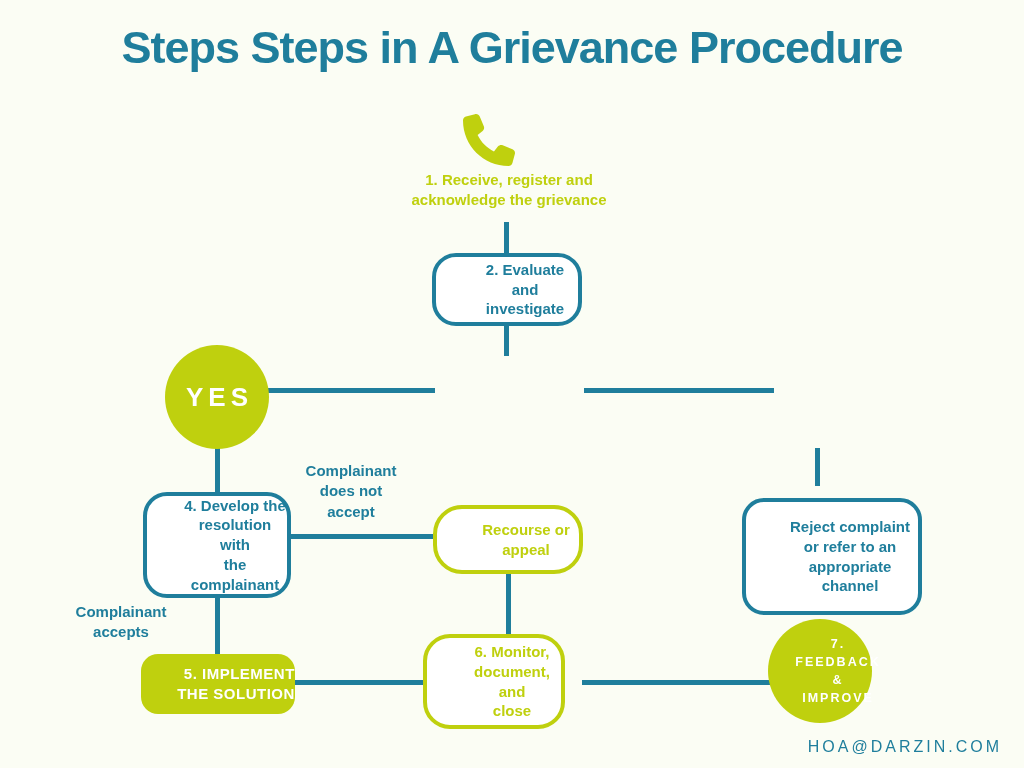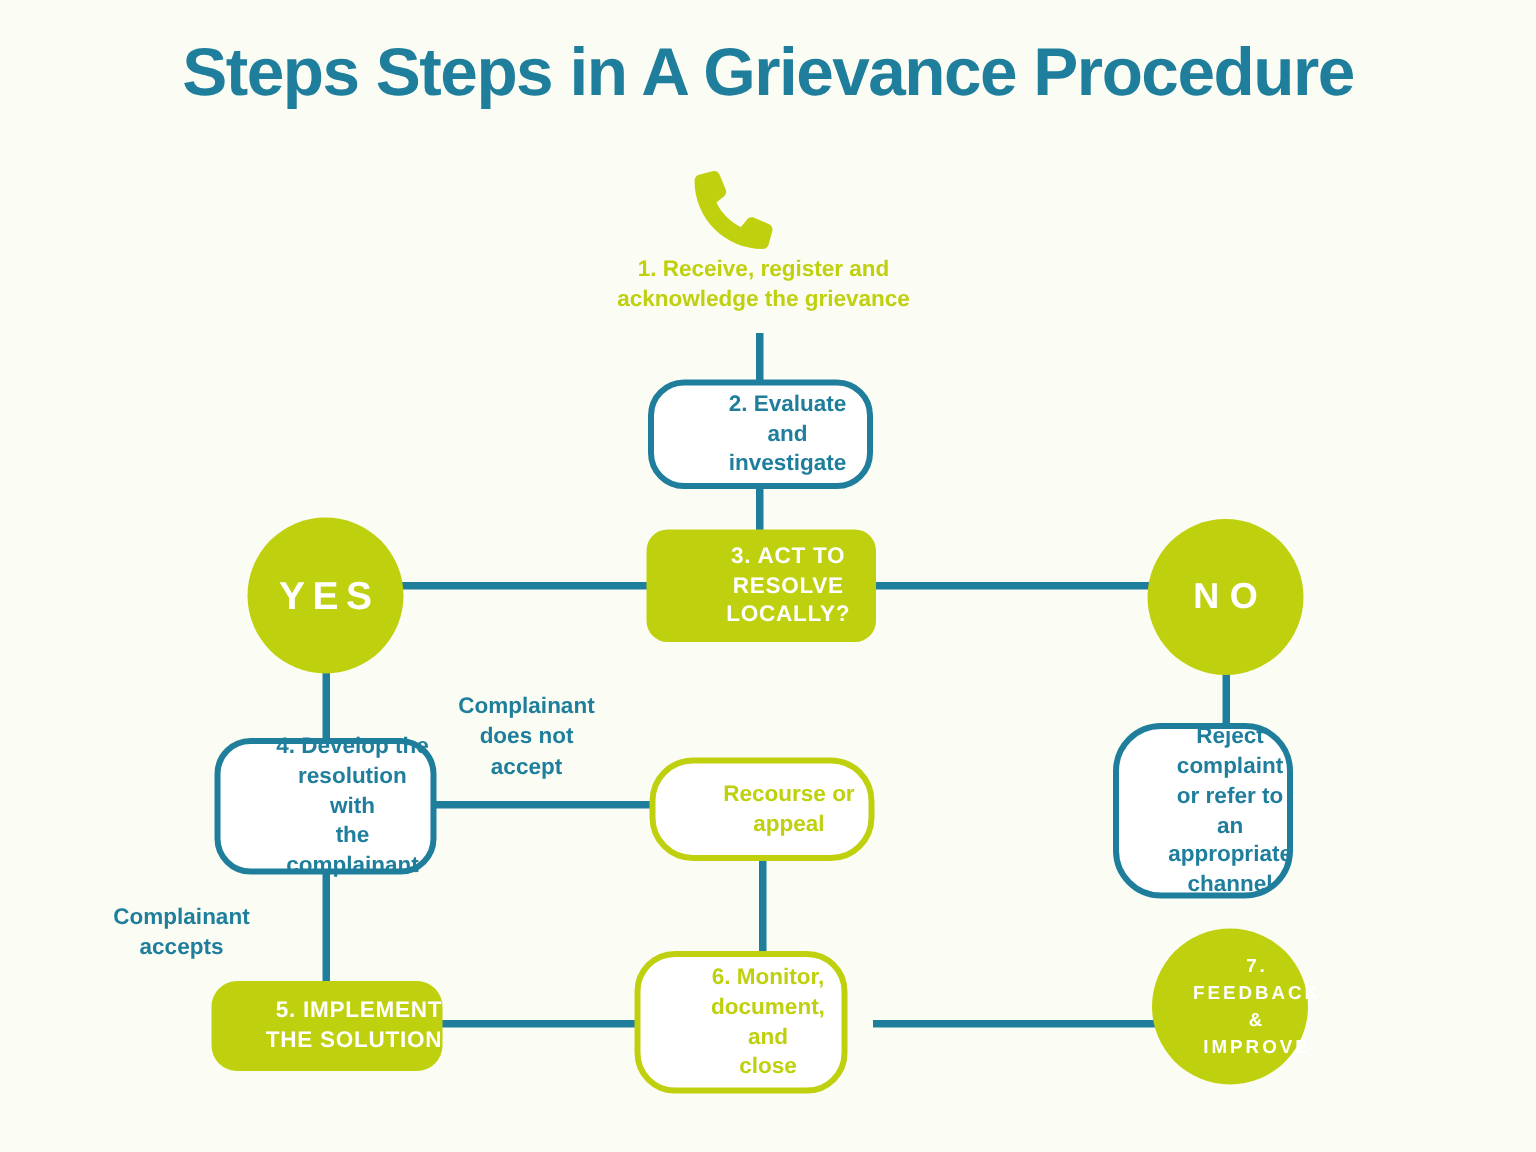--- a/index.html
+++ b/index.html
@@ -37,23 +37,23 @@
     text-align:center;white-space:pre-line;
     font-weight:bold;font-size:15px;line-height:1.32;
     box-sizing:border-box;
     padding-left:36px;
   }
   .outline-teal{background:#fff;border:4px solid var(--teal);color:var(--teal);border-radius:24px;}
   .outline-lime{background:#fff;border:4px solid var(--lime);color:var(--lime);border-radius:24px;}
   .fill-lime{background:var(--lime);color:var(--text_on_fill);}
   .box2   {left:432px;top:253px;width:150px;height:73px;}
   .box3   {left:431px;top:353px;width:153px;height:75px;border-radius:14px;letter-spacing:.5px;}
-  .box4   {left:143px;top:492px;width:148px;height:91px;}
+  .box4   {left:143px;top:492px;width:148px;height:106px;}
   .box-rec{left:433px;top:505px;width:150px;height:69px;border-radius:29px;}
-  .box-rej{left:742px;top:482px;width:120px;height:117px;border-radius:32px;}
+  .box-rej{left:742px;top:498px;width:180px;height:117px;border-radius:22px;}
   .box5   {left:141px;top:654px;width:154px;height:60px;border-radius:17px;letter-spacing:.5px;text-align:right;}
   .box6   {left:423px;top:634px;width:142px;height:95px;border-radius:27px;}
   .circle{border-radius:50%;}
   .circle-yes{left:165px;top:345px;width:104px;height:104px;font-size:26px;letter-spacing:5px;padding-left:5px;}
   .circle-no {left:765px;top:346px;width:104px;height:104px;font-size:24px;letter-spacing:7px;padding-left:7px;}
   .circle-7  {left:768px;top:619px;width:104px;height:104px;font-size:12.5px;letter-spacing:2px;line-height:1.45;}
   
   .flow-label{
     position:absolute;z-index:2;text-align:center;white-space:pre-line;
     font-weight:bold;font-size:15px;line-height:1.35;color:var(--teal);
@@ -91,45 +91,42 @@
   <div class="conn c-yes-4"></div>
   <div class="conn c-4-rec"></div>
   <div class="conn c-no-rej"></div>
   <div class="conn c-4-5"></div>
   <div class="conn c-rec-6"></div>
   <div class="conn c-5-6"></div>
   <div class="conn c-6-7"></div>
 
   <div class="node outline-teal box2">2. Evaluate and
 investigate</div>
-  <div class="node fill-lime box3">3. ACT TO
-RESOLVE
-LOCALLY?</div>
   <div class="node outline-teal box4">4. Develop the
 resolution with
 the complainant</div>
   <div class="node outline-lime box-rec">Recourse or
 appeal</div>
   <div class="node outline-teal box-rej">Reject complaint
 or refer to an
 appropriate
 channel</div>
   <div class="node fill-lime box5">5. IMPLEMENT
 THE SOLUTION</div>
   <div class="node outline-lime box6">6. Monitor,
 document, and
 close</div>
 
   <div class="node fill-lime circle circle-yes">YES</div>
-  <div class="node fill-lime circle circle-no">NO</div>
   <div class="node fill-lime circle circle-7">7.
 FEEDBACK
 &amp;
 IMPROVE</div>
 
   <div class="flow-label label-not-accept">Complainant
 does not
 accept</div>
   <div class="flow-label label-accepts">Complainant
 accepts</div>
 
+  <div class="footer">HOA@DARZIN.COM</div>
 
 </div>
 
 </body></html>

